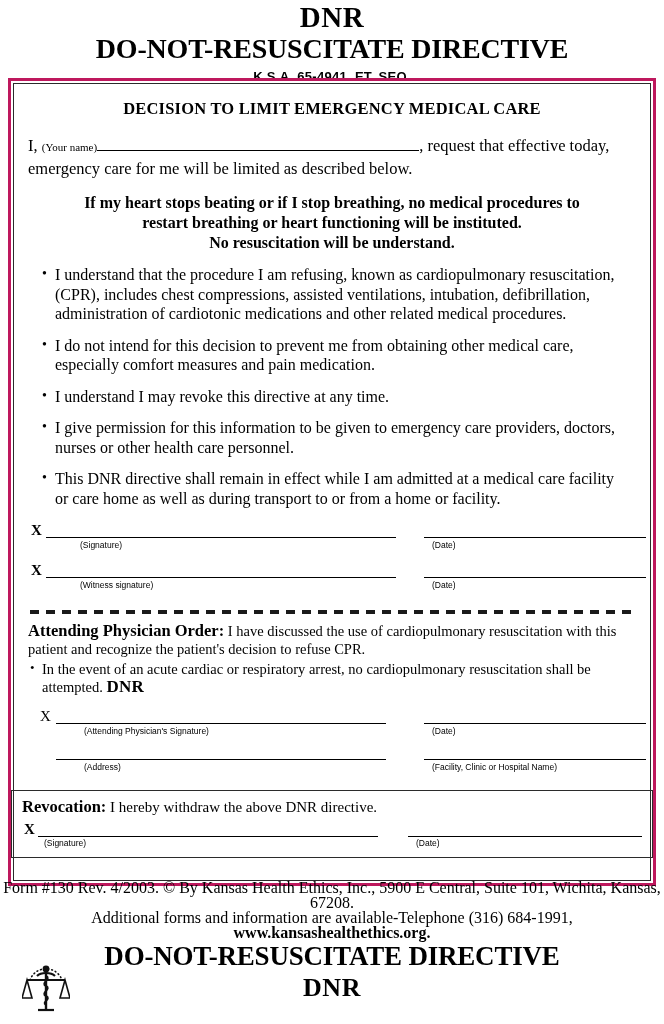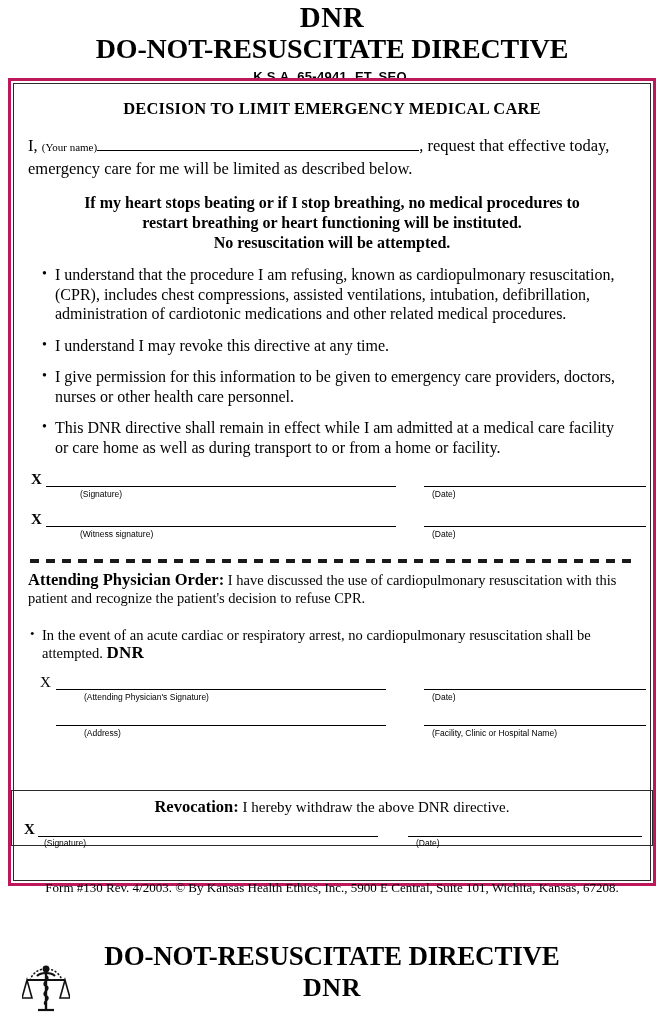--- a/index.html
+++ b/index.html
@@ -160,21 +160,21 @@
     font-size: 14.5px;
     line-height: 18px;
     margin: 0;
   }
   .phys-para .lead {
     font-weight: bold;
     font-size: 16.5px;
   }
   ul.phys-list {
     list-style: none;
-    margin: 19px 0 0 0;
+    margin: 2px 0 0 0;
     padding: 0;
   }
   ul.phys-list li {
     position: relative;
     padding-left: 14px;
     font-size: 14.5px;
     line-height: 18px;
   }
   ul.phys-list li::before {
     content: "\2022";
@@ -210,25 +210,24 @@
   .physsig .cap.c1b { left: 404px; top: 20px; }
   .physsig .cap.c2a { left: 56px;  top: 56px; }
   .physsig .cap.c2b { left: 404px; top: 56px; }
 
   
   .revocation-box {
     position: absolute;
     left: 11px;
     top: 790px;
     width: 642px;
-    height: 56px;
+    height: 68px;
     box-sizing: border-box;
     border: 1.5px solid #2b2b2b;
     padding: 6px 10px 0 10px;
-    text-align: center;
   }
   .revocation-box .rev-head {
     font-size: 15px;
     line-height: 19px;
   }
   .revocation-box .rev-head .lead {
     font-weight: bold;
     font-size: 16.5px;
   }
   .rev-sig { position: relative; height: 34px; margin-top: 4px; }
@@ -245,21 +244,21 @@
   }
   .rev-sig .cap.sig  { left: 22px; }
   .rev-sig .cap.date { left: 394px; }
 
   
   .footer {
     position: absolute;
     left: 0; right: 0;
     top: 880px;
     text-align: center;
-    font-size: 13px;
+    font-size: 16px;
     line-height: 15px;
   }
   .footer .site { font-weight: bold; }
 
   
   .bottom-banner {
     position: absolute;
     left: 0; right: 0;
     top: 940px;
     text-align: center;
@@ -300,25 +299,26 @@
 
     <p class="intro">
       <span>I,</span>
       <span class="small-label">(Your name)</span><span class="fill-line fill-name"></span><span>, request that effective today,</span><br>
       <span>emergency care for me will be limited as described below.</span>
     </p>
 
     <div class="emphatic">
       <span>If my heart stops beating or if I stop breathing, no medical procedures to</span><br>
       <span>restart breathing or heart functioning will be instituted.</span><br>
-      <span>No resuscitation will be attempted.</span>
+      <span>No resuscitation will be understand.</span>
     </div>
 
     <ul class="clauses">
       <li>I understand that the procedure I am refusing, known as cardiopulmonary resuscitation, (CPR), includes chest compressions, assisted ventilations, intubation, defibrillation, administration of cardiotonic medications and other related medical procedures.</li>
+      <li>I do not intend for this decision to prevent me from obtaining other medical care, especially comfort measures and pain medication.</li>
       <li>I understand I may revoke this directive at any time.</li>
       <li>I give permission for this information to be given to emergency care providers, doctors, nurses or other health care personnel.</li>
       <li>This DNR directive shall remain in effect while I am admitted at a medical care facility or care home as well as during transport to or from a home or facility.</li>
     </ul>
 
     <div class="sigblock">
       <div class="sigrow">
         <span class="xmark">X</span>
         <span class="rule sig"></span>
         <span class="cap sig">(Signature)</span>
@@ -367,20 +367,23 @@
     <span class="xmark">X</span>
     <span class="rule sig"></span>
     <span class="cap sig">(Signature)</span>
     <span class="rule date"></span>
     <span class="cap date">(Date)</span>
   </div>
 </div>
 
 <div class="footer">
   <div>Form #130 Rev. 4/2003.  © By Kansas Health Ethics, Inc., 5900 E Central, Suite 101, Wichita, Kansas, 67208.</div>
+  <div>
+    <span>Additional forms and information are available-Telephone (316) 684-1991, </span><span class="site">www.kansashealthethics.org.</span>
+  </div>
 </div>
 
 <div class="bottom-banner">
   <span class="emblem">
     <svg viewBox="0 0 48 62" width="48" height="62" aria-hidden="true">
 
       <path d="M8 26 A17 17 0 0 1 40 26" fill="none" stroke="#111" stroke-width="1.6" stroke-linecap="round" stroke-dasharray="0.8 3"></path>
 
       <line x1="5" y1="26" x2="43" y2="26" stroke="#111" stroke-width="2"></line>
 

